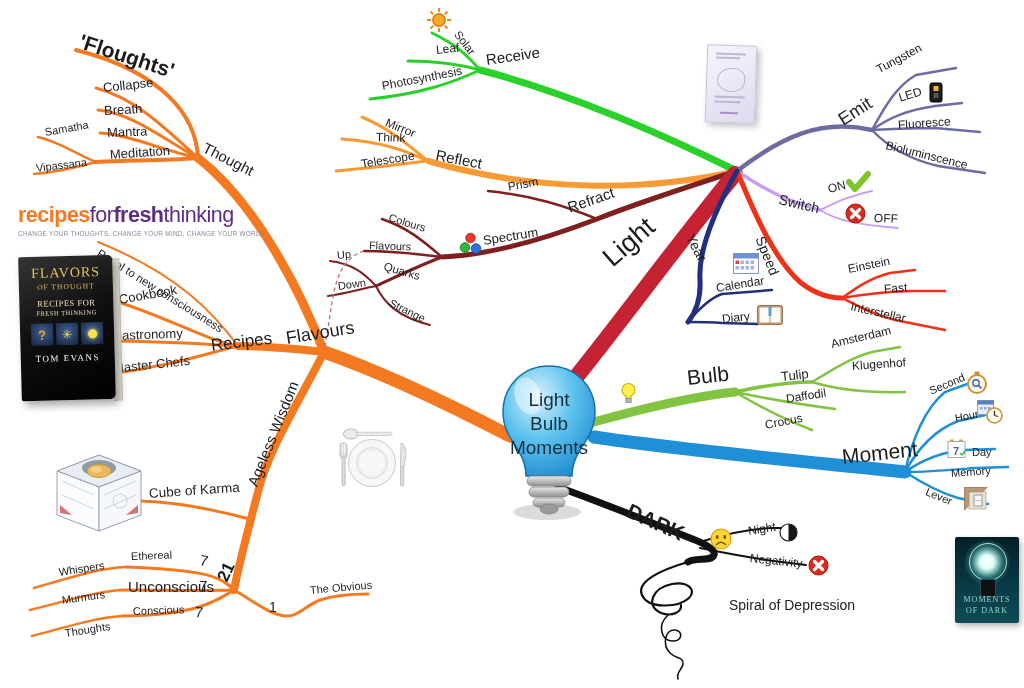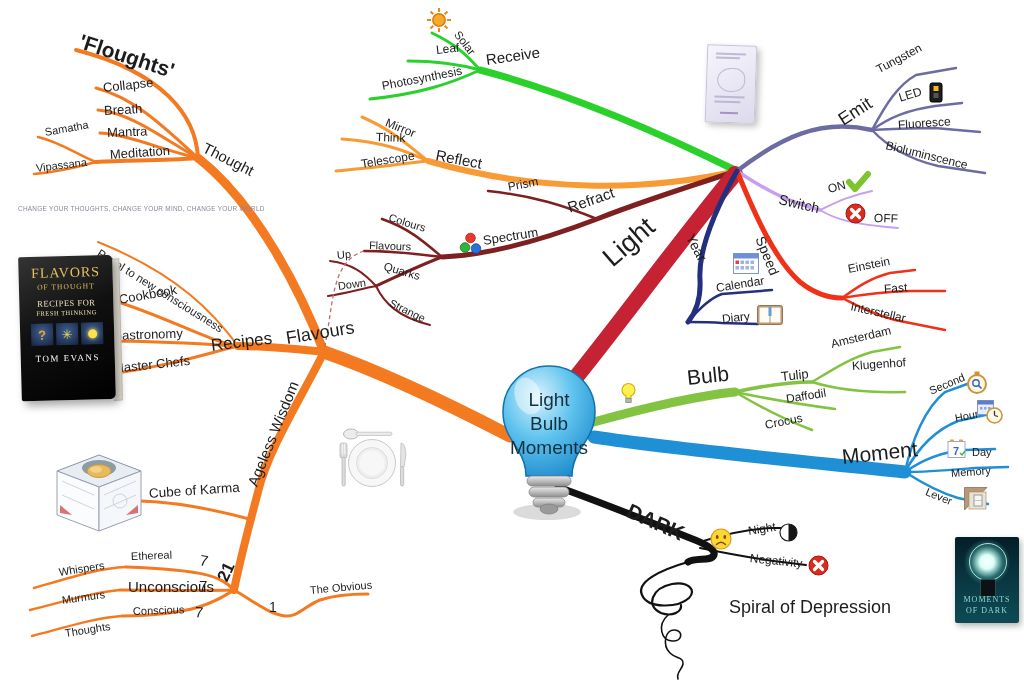--- a/index.html
+++ b/index.html
@@ -263,21 +263,21 @@
 <div class="lbl" style="left:842px;top:446px;font-size:21px;transform:rotate(-6deg);">Moment</div>
 <div class="lbl" style="left:930px;top:386px;font-size:11px;transform:rotate(-23deg);">Second</div>
 <div class="lbl" style="left:955px;top:413px;font-size:11px;transform:rotate(-11deg);">Hour</div>
 <div class="lbl" style="left:972px;top:447px;font-size:11px;">Day</div>
 <div class="lbl" style="left:951px;top:468px;font-size:11px;transform:rotate(-4deg);">Memory</div>
 <div class="lbl" style="left:926px;top:486px;font-size:11px;transform:rotate(22deg);">Lever</div>
 
 <div class="lbl" style="left:628px;top:499px;font-size:21px;font-weight:bold;transform:rotate(24deg);">DARK</div>
 <div class="lbl" style="left:748px;top:525px;font-size:12px;transform:rotate(-9deg);">Night</div>
 <div class="lbl" style="left:750px;top:552px;font-size:12px;transform:rotate(6deg);">Negativity</div>
-<div class="lbl" style="left:729px;top:598px;font-size:18px;">Spiral of Depression</div>
+<div class="lbl" style="left:729px;top:598px;font-size:14px;">Spiral of Depression</div>
 
 <div class="bulbtext">
   <div>Light</div>
   <div>Bulb</div>
   <div>Moments</div>
 </div>
 
 <svg class="ic" style="left:427px;top:8px;" width="24" height="24">
   <g stroke="#e8891f" stroke-width="2">
         <line x1="12" y1="0" x2="12" y2="4"></line>
@@ -419,20 +419,23 @@
         <line x1="10" y1="42" x2="42" y2="56"></line>
     <line x1="84" y1="28" x2="52" y2="42"></line>
         <line x1="84" y1="42" x2="52" y2="56"></line>
     <circle cx="68" cy="48" r="7"></circle>
   </g>
   <polygon points="8,52 20,62 8,60" fill="#d05050" opacity="0.8"></polygon>
   <polygon points="86,52 74,62 86,60" fill="#d05050" opacity="0.8"></polygon>
 </svg>
 
 <div class="rfft">
+  <div class="row">
+    <span class="p1">recipes</span><span class="p2">for</span><span class="p3">fresh</span><span class="p4">thinking</span>
+  </div>
   <div class="tag">CHANGE YOUR THOUGHTS, CHANGE YOUR MIND, CHANGE YOUR WORLD</div>
 </div>
 
 <div class="book-fot">
   <div class="pages"></div>
   <div class="cover">
     <div class="t1">FLAVORS</div>
     <div class="t2">OF THOUGHT</div>
     <div class="t3">RECIPES FOR</div>
     <div class="t4">FRESH THINKING</div>

